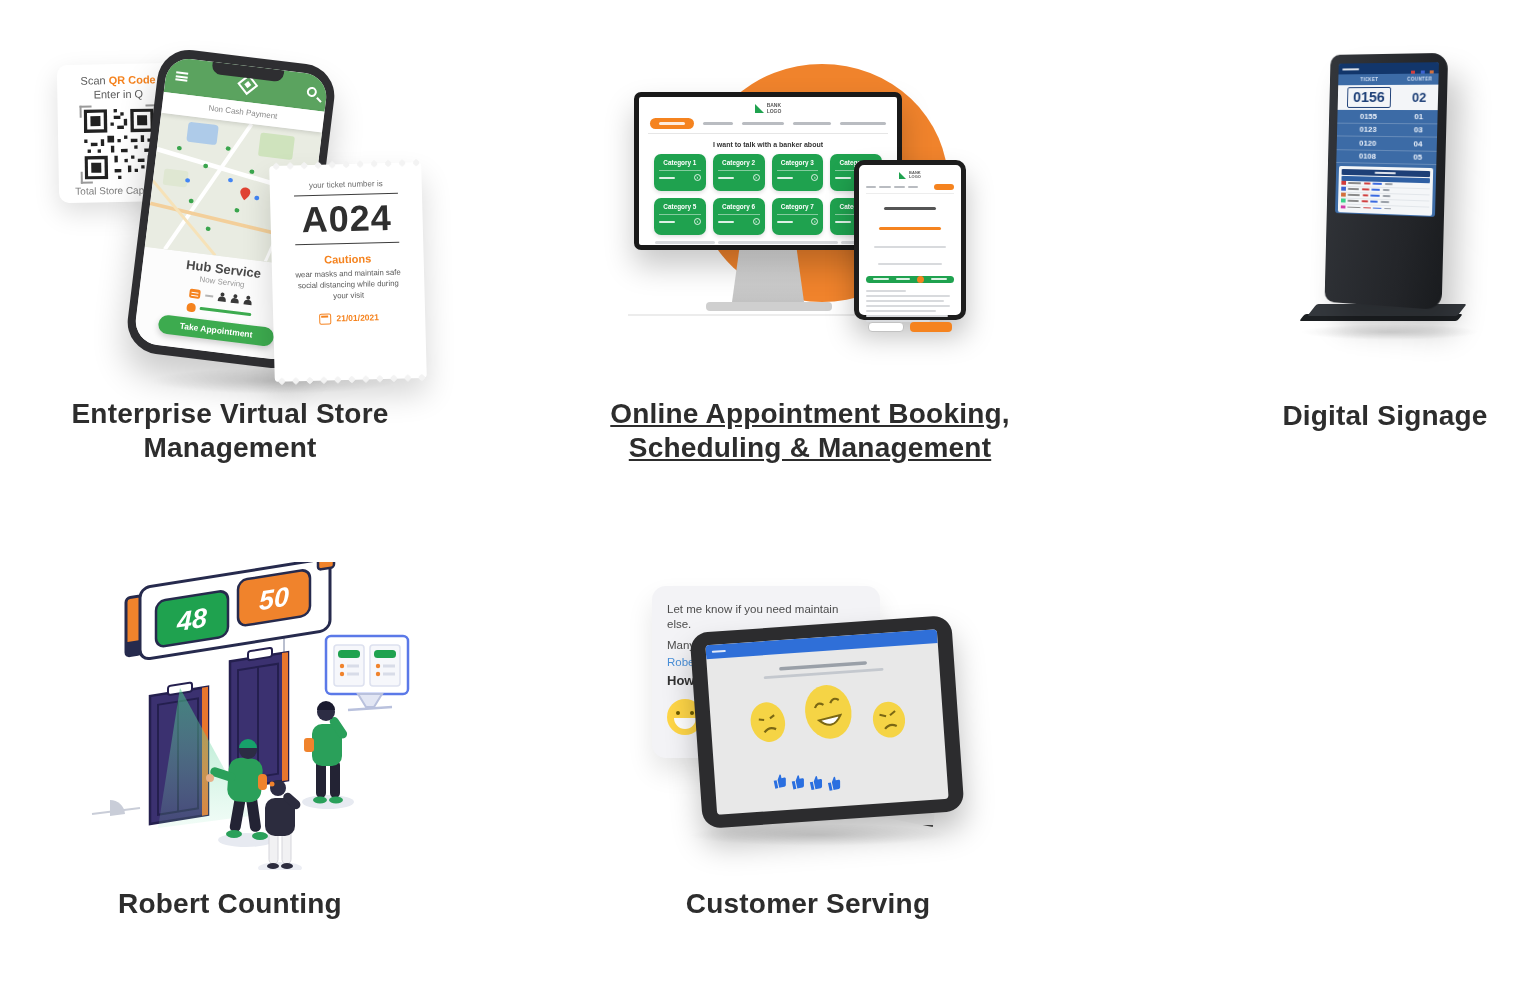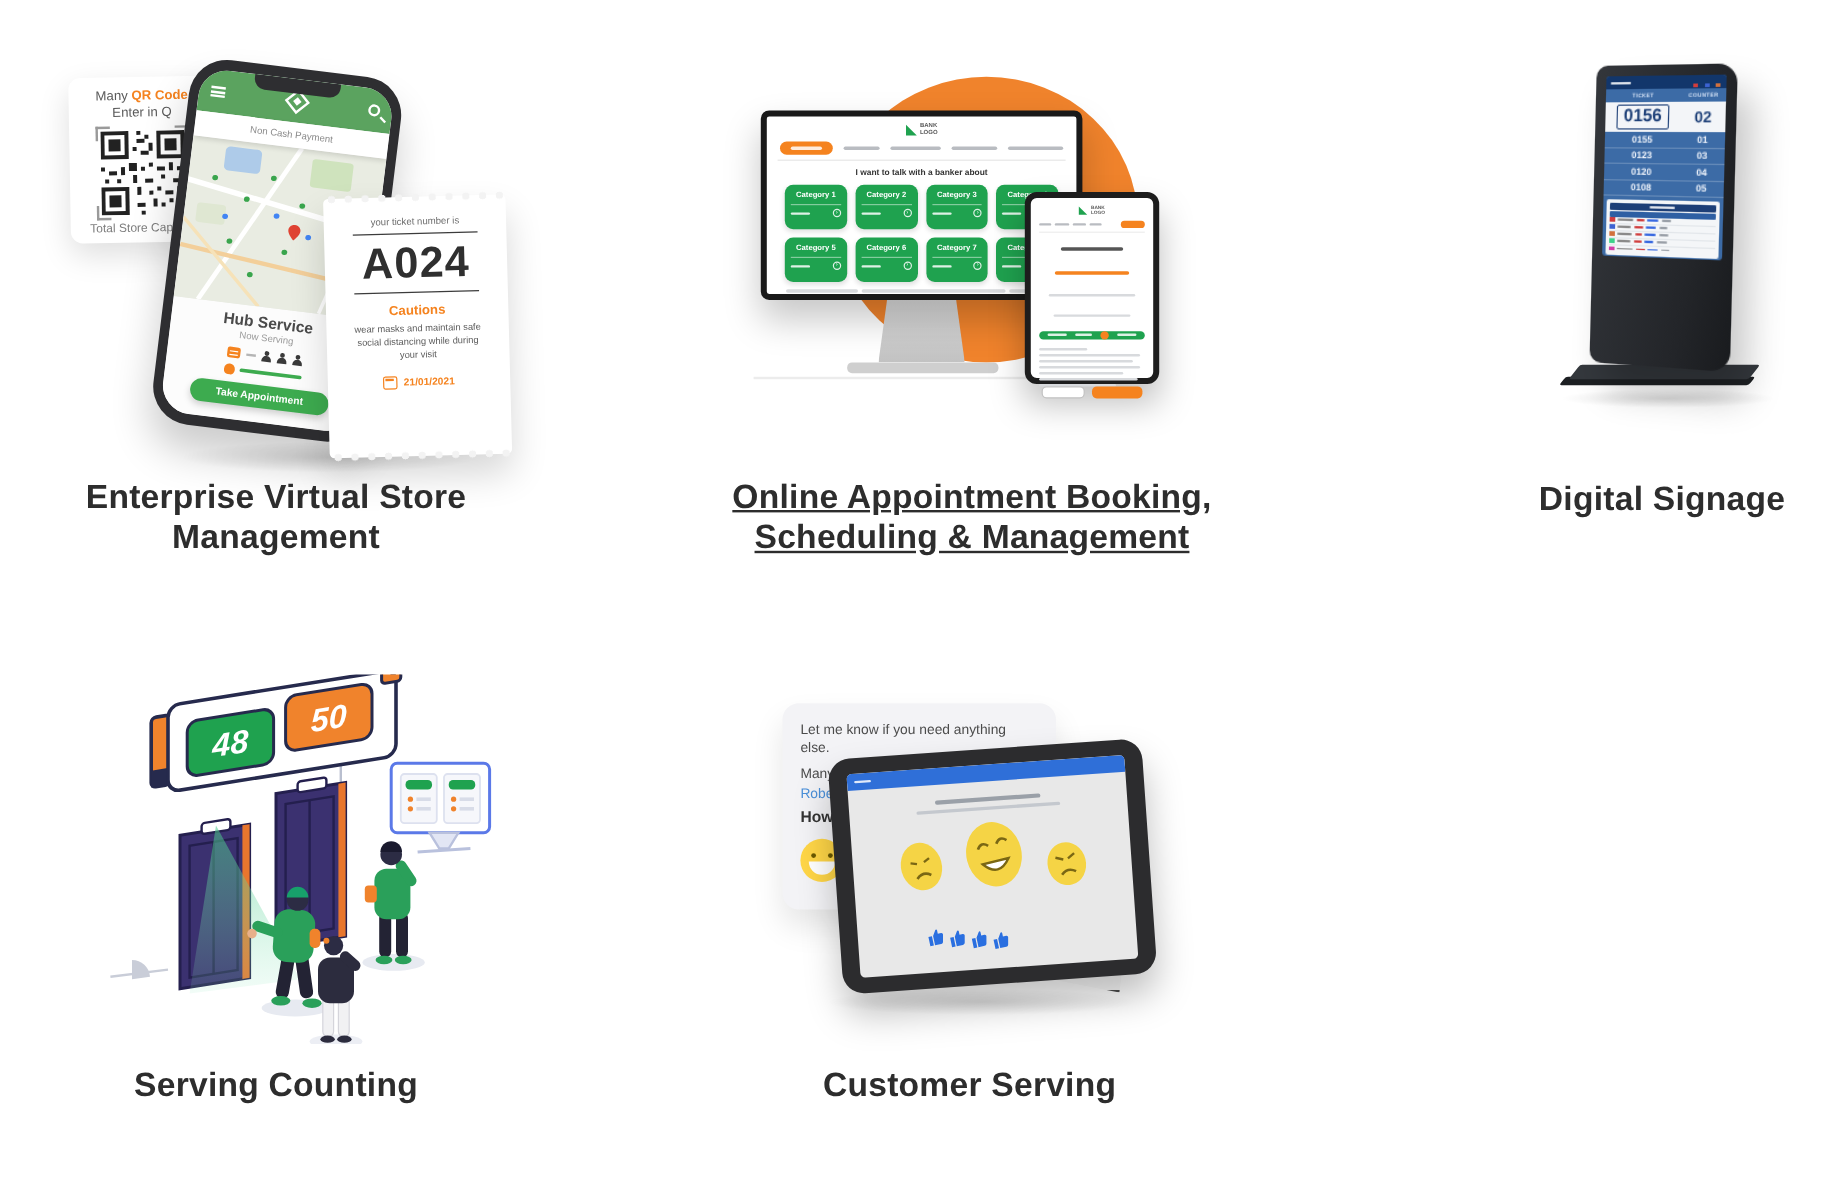--- a/index.html
+++ b/index.html
@@ -219,21 +219,21 @@
   .fb-screen svg { flex:1; width:100%; display:block; }
 
   .terminal-shadow { position:absolute; left:60px; top:252px; width:260px; height:22px; background:radial-gradient(ellipse at center, rgba(0,0,0,.13), rgba(0,0,0,0) 70%); }
 </style>
 </head>
 <body>
 
 <div class="abs" id="queue-illustration">
 
   <div class="qr-card">
-    <div><span>Many </span><span class="hl">QR Code</span></div>
+    <div><span>Scan </span><span class="hl">QR Code</span></div>
     <div>Enter in Q</div>
     <div class="qr-frame">
       <i></i><i></i><i></i><i></i>
       <svg viewBox="0 0 21 21" width="70" height="70">
         <rect x="0" y="0" width="7" height="7" fill="#222"></rect>
           <rect x="1" y="1" width="5" height="5" fill="#fff"></rect>
           <rect x="2" y="2" width="3" height="3" fill="#222"></rect>
         <rect x="14" y="0" width="7" height="7" fill="#222"></rect>
           <rect x="15" y="1" width="5" height="5" fill="#fff"></rect>
           <rect x="16" y="2" width="3" height="3" fill="#222"></rect>
@@ -678,21 +678,21 @@
           <circle cx="20" cy="88" r="1.6"></circle>
         <circle cx="28" cy="92" r="1.6"></circle>
           <circle cx="14" cy="95" r="1.6"></circle>
       </g>
     </g>
   </svg>
 </div>
 
 <div class="abs" id="feedback-illustration">
   <div class="note-card">
-    <div>Let me know if you need anything else.</div>
+    <div>Let me know if you need maintain else.</div>
     <div style="margin-top:6px">Many thanks</div>
     <div class="note-name">Robert</div>
     <div class="note-q">How did we do for you to</div>
     <div class="face-row">
       <span class="face grin"></span>
       <span class="face smile"></span>
       <span class="face meh"></span>
       <span class="face part"></span>
     </div>
   </div>
@@ -745,14 +745,14 @@
             </g>
         </g>
       </svg>
     </div>
   </div>
 </div>
 
 <div class="caption" style="left:20px; top:397px; width:420px;">Enterprise Virtual Store Management</div>
 <div class="caption" style="left:575px; top:397px; width:470px;text-decoration:underline;">Online Appointment Booking, Scheduling &amp; Management</div>
 <div class="caption" style="left:1230px; top:399px; width:310px;">Digital Signage</div>
-<div class="caption" style="left:60px; top:887px; width:340px;">Serving Counting</div>
+<div class="caption" style="left:60px; top:887px; width:340px;">Robert Counting</div>
 <div class="caption" style="left:628px; top:887px; width:360px;">Customer Serving</div>
 
 </body></html>

